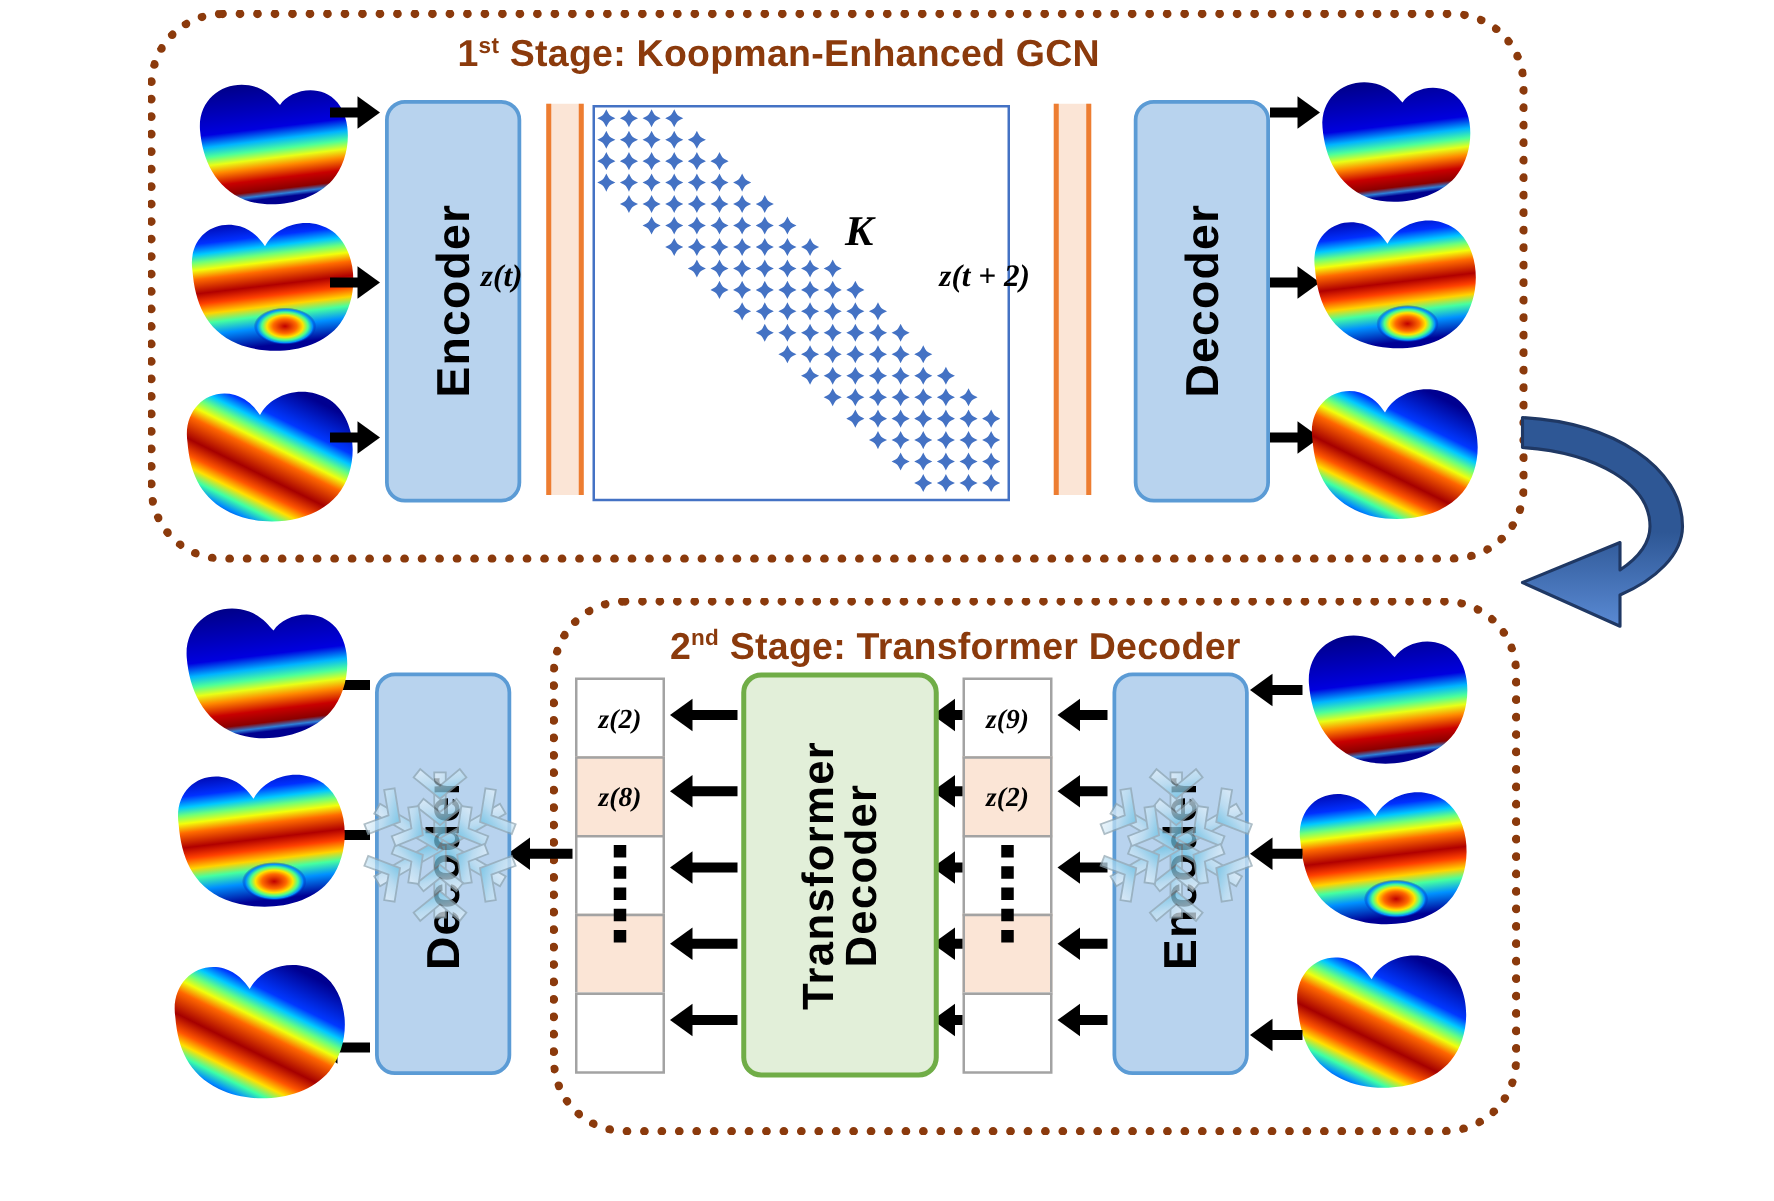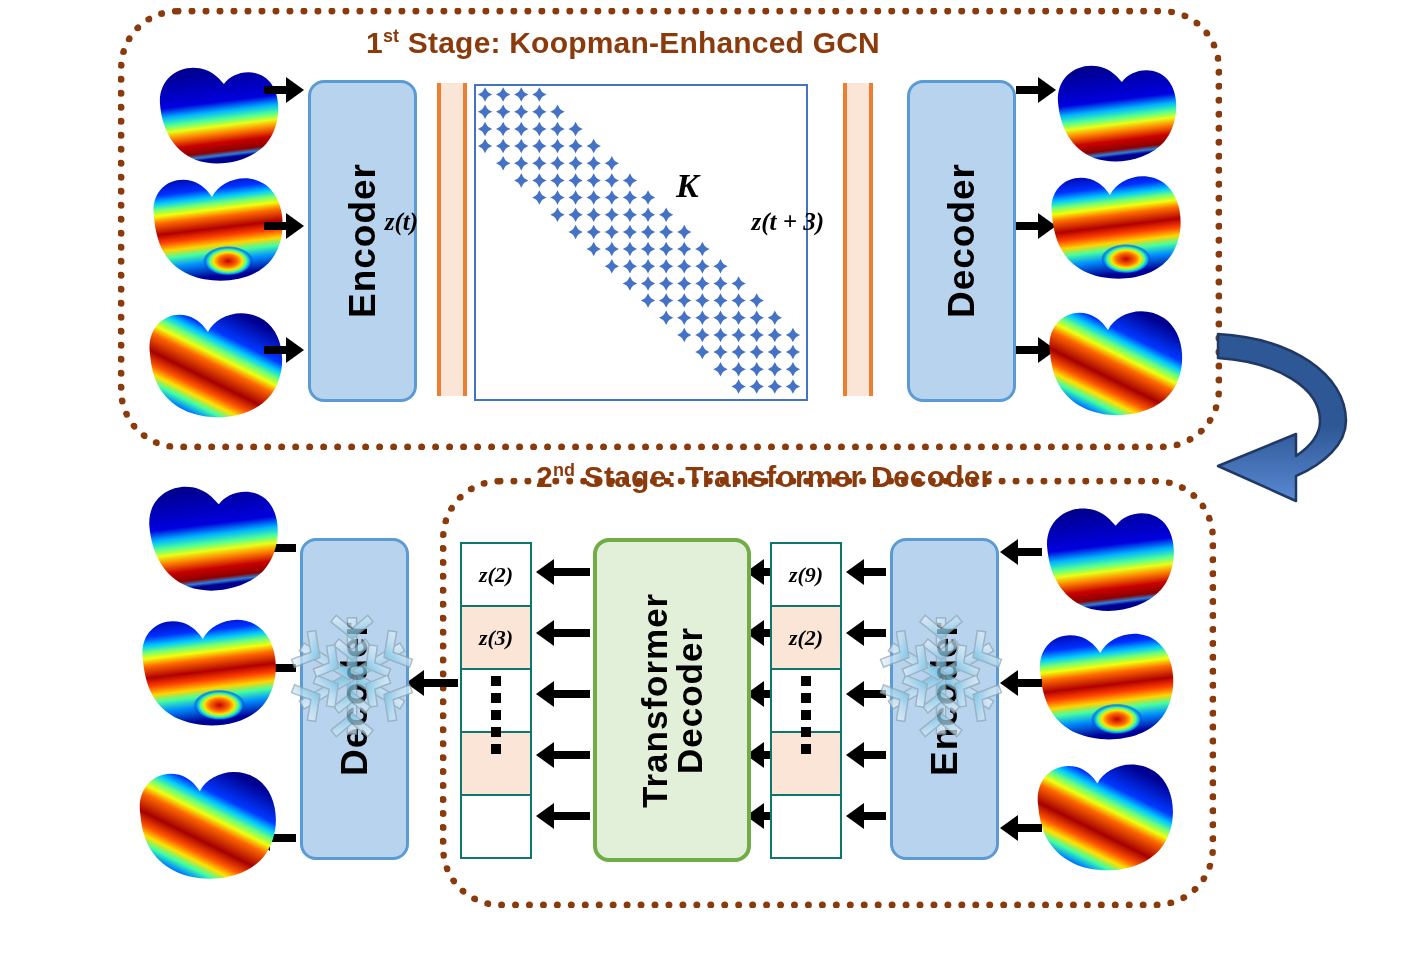--- a/index.html
+++ b/index.html
@@ -7,21 +7,21 @@
        font-family:"Liberation Sans",sans-serif;}
 
   .stage{position:absolute;border:7px dotted #8b3a0c;border-radius:60px;}
   #stage1{left:118px;top:8px;width:1090px;height:428px;}
   #stage2{left:440px;top:478px;width:762px;height:416px;}
 
   .stage-title{position:absolute;color:#8b3a0c;font-weight:bold;
       font-size:30px;letter-spacing:.2px;white-space:nowrap;}
   .stage-title sup{font-size:18px;vertical-align:super;}
   #title1{left:366px;top:26px;}
-  #title2{left:536px;top:460px;}
+  #title2{left:536px;top:500px;}
 
   
   .vbox{position:absolute;border-radius:16px;display:flex;
         align-items:center;justify-content:center;}
   .vbox span{writing-mode:vertical-rl;transform:rotate(180deg);
         font-weight:bold;letter-spacing:1px;color:#000;}
   .blue-box{background:#b8d3ee;border:3px solid #5b9bd5;}
   .blue-box span{font-size:37px;}
   .green-box{background:#e2efd9;border:4px solid #70ad47;}
   .green-box span{font-size:35px;line-height:1.0;text-align:center;}
@@ -46,21 +46,21 @@
   
   #kmat{position:absolute;left:474px;top:84px;width:330px;height:313px;
         border:2px solid #4472c4;background:#fff;overflow:hidden;}
   #klabel{position:absolute;left:676px;top:167px;font-family:"Liberation Serif",serif;
         font-style:italic;font-weight:bold;font-size:34px;color:#000;}
 
   
   .tokcol{position:absolute;width:72px;display:flex;flex-direction:column;}
   #tok-left{left:460px;top:542px;}
   #tok-right{left:770px;top:542px;}
-  .tokcell{height:61px;border:2px solid #0f766e;margin-bottom:-2px;
+  .tokcell{height:61px;border:2px solid #a3a3a3;margin-bottom:-2px;
            display:flex;align-items:center;justify-content:center;
            background:#fff;position:relative;}
   .tokcell.shaded{background:#fbe5d6;}
   .tokcell span{font-family:"Liberation Serif",serif;font-style:italic;
            font-weight:bold;font-size:22px;color:#000;}
   .vdots{position:absolute;left:50%;transform:translateX(-50%);
          display:flex;flex-direction:column;gap:7px;z-index:3;pointer-events:none;}
   .vdots i{display:block;width:10px;height:10px;background:#000;}
   #dots-left{top:676px;left:496px;}
   #dots-right{top:676px;left:806px;}
@@ -304,21 +304,21 @@
         <use href="#dmk" transform="translate(262.61,300.42) scale(0.906)"></use>
         <use href="#dmk" transform="translate(280.72,300.42) scale(0.906)"></use>
         <use href="#dmk" transform="translate(298.83,300.42) scale(0.906)"></use>
         <use href="#dmk" transform="translate(316.94,300.42) scale(0.906)"></use>
       </g>
   </svg>
 </div>
 <div id="klabel">K</div>
 
 <div id="zbar2" class="zbar"></div>
-<div id="zl2" class="zlabel">z(t + 3)</div>
+<div id="zl2" class="zlabel">z(t + 2)</div>
 
 <div id="dec1" class="vbox blue-box">
   <span>Decoder</span>
 </div>
 
 <div class="arrow right" style="left:1016px;top:90px;width:40px;">
     <div class="shaft" style="width:26px;"></div>
     <div class="head"></div>
   </div>
 <div class="arrow right" style="left:1016px;top:226px;width:40px;">
@@ -508,21 +508,21 @@
 <div class="arrow left" style="left:536px;top:816px;width:54px;">
     <div class="shaft" style="left:16px;width:38px;"></div>
     <div class="head"></div>
   </div>
 
 <div id="tok-left" class="tokcol">
     <div class="tokcell">
       <span>z(2)</span>
     </div>
     <div class="tokcell shaded">
-      <span>z(3)</span>
+      <span>z(8)</span>
     </div>
     <div class="tokcell"></div>
     <div class="tokcell shaded"></div>
     <div class="tokcell"></div>
   </div>
 <div id="dots-left" class="vdots">
     <i></i>
     <i></i>
     <i></i>
     <i></i>

